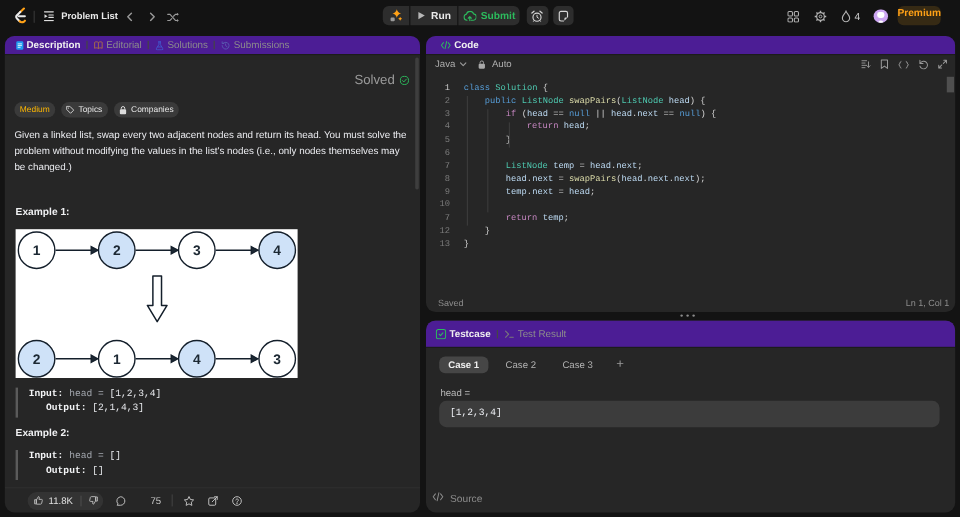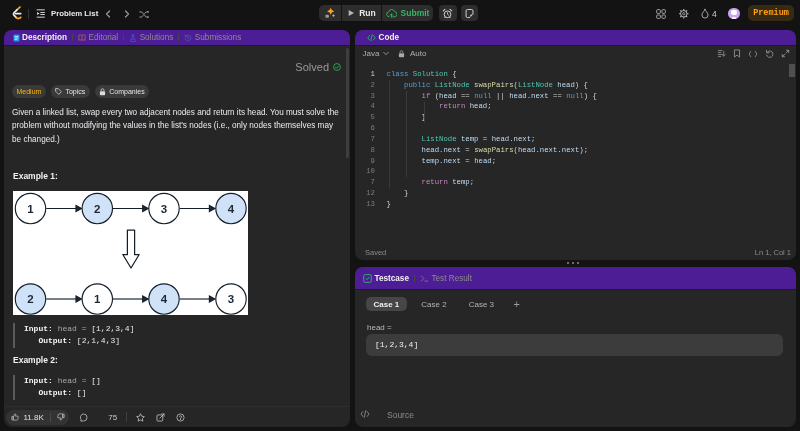--- a/index.html
+++ b/index.html
@@ -18,36 +18,36 @@
 .tabsep { width:1px; height:7px; background:#454545; margin:0 5px; }
 #ltitle { position:absolute; left:9px; top:27px; font-size:12.5px; font-weight:700; color:#f0f1f3; }
 #solved { position:absolute; right:9px; top:31px; display:flex; align-items:center; }
 .pill { height:13px; border-radius:7px; background:#3a3a3a; display:flex; align-items:center; padding:0 4.5px; font-size:7px; color:#e6e6e6; margin-right:5px; }
 #para { position:absolute; left:8px; top:75.5px; font-size:8.2px; line-height:13.6px; color:#ebecf0; }
 .exh { position:absolute; left:9px; font-size:8.5px; font-weight:700; color:#f0f1f3; }
 #img1 { position:absolute; left:9px; top:161px; width:235px; height:124px; background:#ffffff; }
 .expre { position:absolute; left:9px; border-left:2px solid #5b5b5b; padding-left:9px; font-family:"Liberation Mono",monospace; font-size:8px; line-height:12.3px; color:#b9bdc4;text-align:center; }
 .expre b { color:#f3f4f6; font-weight:700; }
 .expre .v { color:#e8eaee; }
-#lfoot { position:absolute; left:0; bottom:0; width:100%; height:21px; border-top:1px solid #2e2e2e; display:flex; align-items:center; padding-left:2px; }
+#lfoot { position:absolute; left:0; bottom:0; width:100%; height:21px; border-top:1px solid #2e2e2e; display:flex; align-items:center; padding-left:19px; }
 
 #code { left:355px; top:30px; width:441px; height:230px; }
 #toolbar { position:absolute; left:0; top:15px; width:100%; height:17px; display:flex; align-items:center; font-size:8px; color:#b0b0b0; }
 #codearea { position:absolute; left:0; top:39px; width:100%; }
 .cl { height:10.83px; line-height:10.83px; font-family:"Liberation Mono",monospace; font-size:7.3px; white-space:pre; }
 .cl .ln { display:inline-block; width:20px; text-align:right; color:#7c7c7c; }
 .cl .tx { position:absolute; left:31.5px; }
 .k { color:#569cd6; } .c { color:#c586c0; } .t { color:#4ec9b0; } .f { color:#dcdcaa; } .v { color:#bedcf5; } .p { color:#d4d4d4; }
 #savedbar { position:absolute; left:0; bottom:0; width:100%; height:15px; display:flex; align-items:center; font-size:7.5px; color:#8c8c8c; padding:0 5px 0 10px; }
 
 #tc { left:355px; top:267px; width:441px; height:160px; }
 .case { height:14px; border-radius:5px; display:flex; align-items:center; padding:0 7.5px; font-size:8px; color:#b3b3b3; margin-right:7px; }
 .case.sel { background:#464646; color:#f0f0f0; font-weight:700; }
 #tcinput { position:absolute; left:11px; top:67px; width:417px; height:22px; background:#3c3c3c; border-radius:6px; font-family:"Liberation Mono",monospace; font-size:8px; color:#eff1f6; line-height:22px; padding-left:9px; }
-#srcbtn { position:absolute; left:5px; bottom:7px; display:flex; color:#8c8c8c; font-size:8.5px;gap:12px; }
+#srcbtn { position:absolute; left:5px; bottom:7px; display:flex; color:#8c8c8c; font-size:8.5px; }
 </style>
 </head>
 <body>
 
 <div id="nav">
   <svg style="position:absolute; left:11.5px; top:6px;" width="10.5" height="14" viewBox="0 0 18 24">
     <path d="M13.6 1.8 L8.4 6.8" stroke="#ffa116" stroke-width="3" fill="none" stroke-linecap="round"></path>
     <path d="M8.4 6.8 L3.4 11.9 Q1.7 14 3.7 16.2 L7.4 20" stroke="#eaeaea" stroke-width="3" fill="none" stroke-linecap="round"></path>
     <path d="M7.4 20 Q10 22.5 13.6 20.7 L15 19.3" stroke="#ffa116" stroke-width="3" fill="none" stroke-linecap="round"></path>
     <path d="M6.4 13 H14.9" stroke="#eaeaea" stroke-width="3" fill="none" stroke-linecap="round"></path>
@@ -120,21 +120,21 @@
     </g>
   </svg>
   <svg style="position:absolute; left:700px; top:8px;" width="10" height="11" viewBox="0 0 16 18">
     <path d="M8 1.5 C8 5 3 7 3 11.5 a5 5 0 0 0 10 0 C13 7 8 5 8 1.5 Z" stroke="#b3b3b3" stroke-width="1.5" fill="none" stroke-linejoin="round"></path>
   </svg>
   <div style="position:absolute; left:712px; top:9px; color:#cfcfcf; font-size:8.5px;">4</div>
   <div style="position:absolute; left:728px; top:7.5px; width:11.5px; height:11.5px; border-radius:50%; background:#cda6f2; overflow:hidden;">
     <div style="position:absolute; left:2.5px; top:2.5px; width:6.5px; height:5px; border-radius:2px; background:#fff;"></div>
     <div style="position:absolute; left:3.5px; top:9px; width:4.5px; height:3px; border-radius:50%; background:#fff;"></div>
   </div>
-  <div style="position:absolute; left:748px; top:5px; width:46px; height:16px; background:#362a14; border-radius:5px; display:flex; align-items:center; justify-content:center;font-family:Liberation Mono, monospace;">
+  <div style="position:absolute; left:748px; top:5px; width:36px; height:16px; background:#362a14; border-radius:5px; display:flex; justify-content:center;">
     <span style="color:#ffa116; font-size:8.5px; font-weight:600;">Premium</span>
   </div>
 </div>
 
 <div id="left" class="panel">
   <div class="phead" style="padding-left:8.5px;">
     <svg width="7" height="8" viewBox="0 0 12 14">
         <rect x="0.8" y="0.8" width="10.4" height="12.4" rx="2" fill="#1f9bf0"></rect>
         <path d="M3.5 4.5 h5 M3.5 7 h5 M3.5 9.5 h3" stroke="#fff" stroke-width="1.2" stroke-linecap="round"></path>
       </svg>

